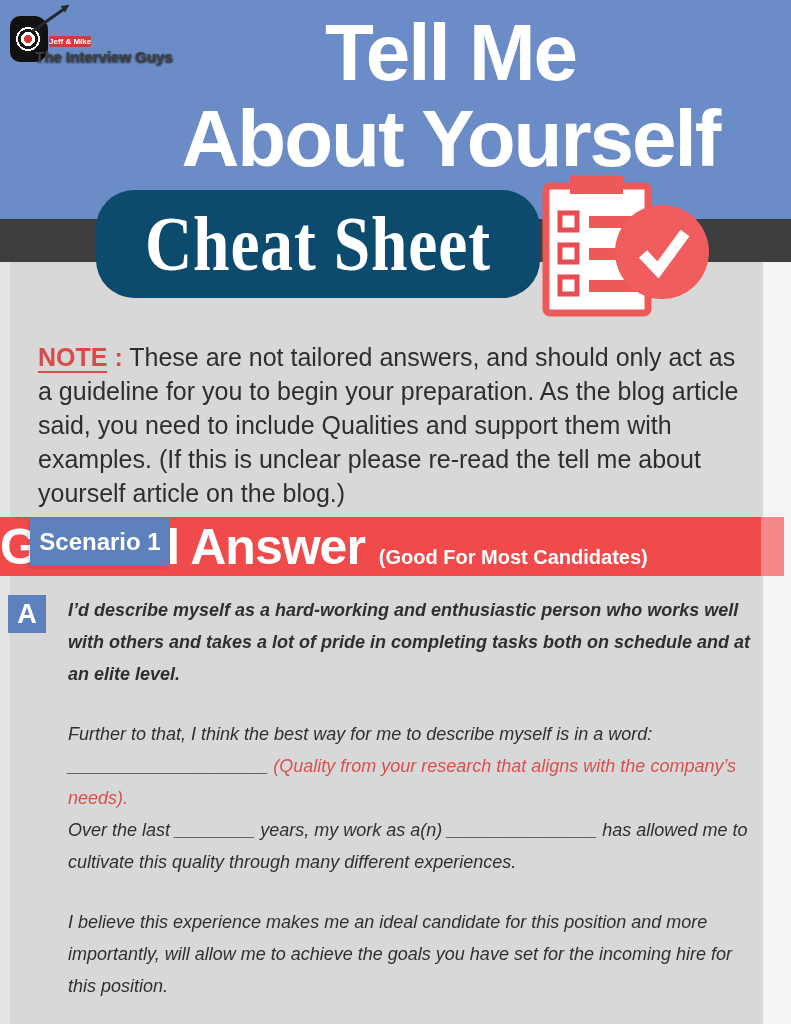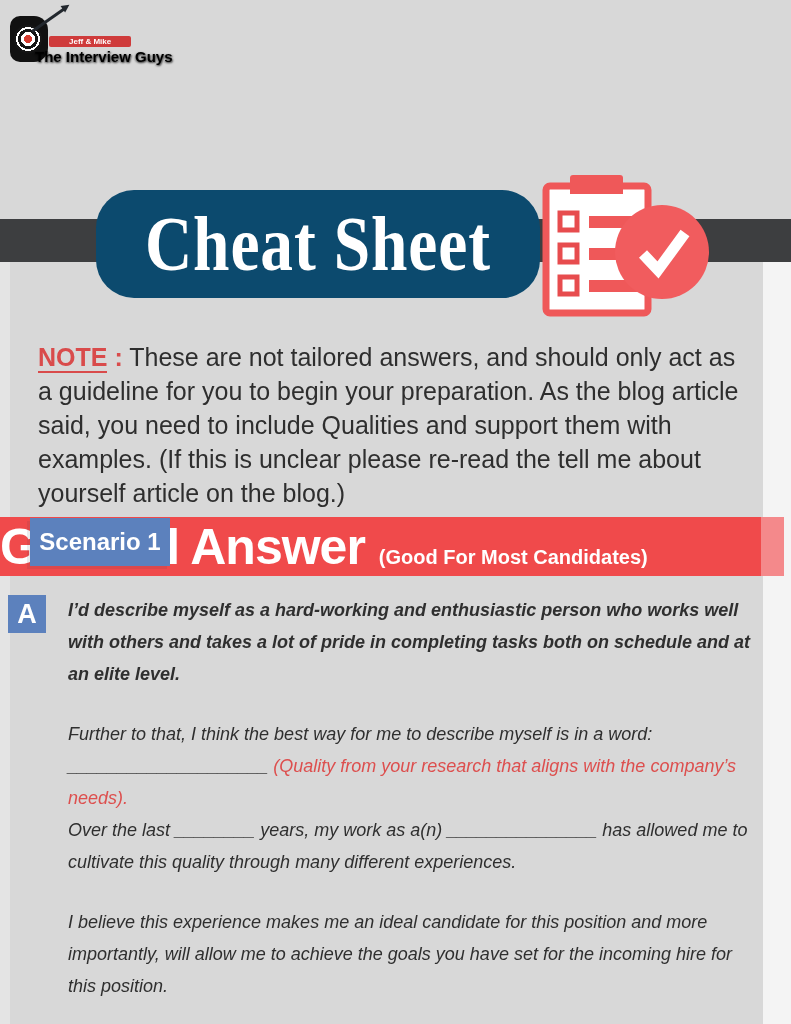--- a/index.html
+++ b/index.html
@@ -17,22 +17,22 @@
 
   
   .logo{position:absolute;top:14px;left:10px;width:170px;height:56px;z-index:5;}
   .logo-board{position:absolute;left:0;top:2px;width:38px;height:46px;background:#111;border-radius:10px 14px 14px 10px;}
   .logo-board::before{content:"";position:absolute;left:4px;top:9px;width:28px;height:28px;border-radius:50%;
      background:radial-gradient(circle,#d43a2f 0 4px,#ffffff 4px 7px,#161616 7px 10px,#ffffff 10px 12px,#161616 12px);}
   .logo-arrow{position:absolute;left:22px;top:16px;width:40px;height:3px;background:#23282e;transform:rotate(-35deg);transform-origin:left center;}
   .logo-arrow::after{content:"";position:absolute;right:-6px;top:-3px;border-left:8px solid #23282e;border-top:4px solid transparent;border-bottom:4px solid transparent;}
   .logo-text{position:absolute;left:25px;top:16px;white-space:nowrap;}
   .logo-tagline{display:inline-block;font-size:8px;font-weight:bold;color:#fff;background:#cf3b3b;
-     padding:1px 20px;border-radius:2px;margin-left:14px;}
-  .logo-name{font-size:15px;font-weight:bold;color:#000000;
+     padding:1px 0;border-radius:2px;margin-left:14px;}
+  .logo-name{font-size:15px;font-weight:bold;color:#404040;
      text-shadow:1px 1px 2px rgba(0,0,0,.65),-1px 1px 2px rgba(0,0,0,.35);}
 
   
   .band{position:absolute;top:219px;left:0;width:791px;height:43px;background:#3d3e40;z-index:2;}
   .plaque{position:absolute;left:96px;top:190px;width:444px;height:108px;background:#0c4a6e;border-radius:38px;
           display:flex;align-items:center;justify-content:center;z-index:3;}
   .plaque-text{font-family:"Liberation Serif",serif;font-weight:bold;color:#fff;font-size:78px;
           transform:scaleX(0.84);white-space:nowrap;letter-spacing:1px;}
 
   .clipboard{position:absolute;left:540px;top:172px;z-index:4;}
@@ -63,20 +63,26 @@
   .red{color:#dd4f4e;}
 </style>
 </head>
 <body>
 
 <div class="page">
 
   <div class="strip-left"></div>
   <div class="strip-right"></div>
 
+  <div class="header">
+    <div class="title">
+      <div>Tell Me</div>
+      <div>About Yourself</div>
+    </div>
+  </div>
 
   <div class="logo">
     <div class="logo-board"></div>
     <div class="logo-arrow"></div>
     <div class="logo-text">
       <div class="logo-tagline">Jeff &amp; Mike</div>
       <div class="logo-name">The Interview Guys</div>
     </div>
   </div>
 

